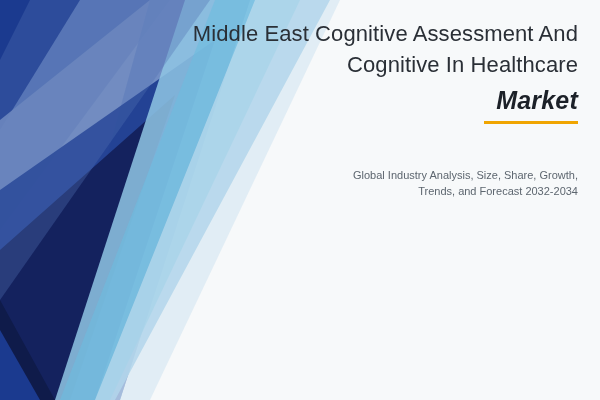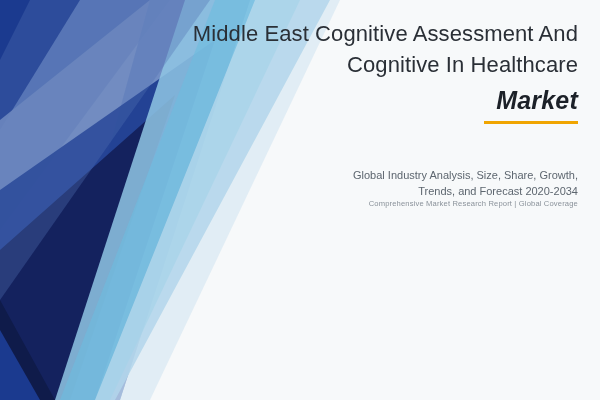--- a/index.html
+++ b/index.html
@@ -116,19 +116,18 @@
     <div class="title">
       <span>Middle East Cognitive Assessment And</span><br>
       <span>Cognitive In Healthcare</span>
     </div>
 
     <div class="market-word">Market</div>
     <div class="market-rule"></div>
 
     <div class="subtitle">
       <span>Global Industry Analysis, Size, Share, Growth,</span>
-      <span class="line2">Trends, and Forecast 2020-2034</span>
+      <span class="line2">Trends, and Forecast 2032-2034</span>
     </div>
 
-    <div class="tagline">Comprehensive Market Research Report | Global Coverage</div>
   </div>
 
 </div>
 
 </body></html>

